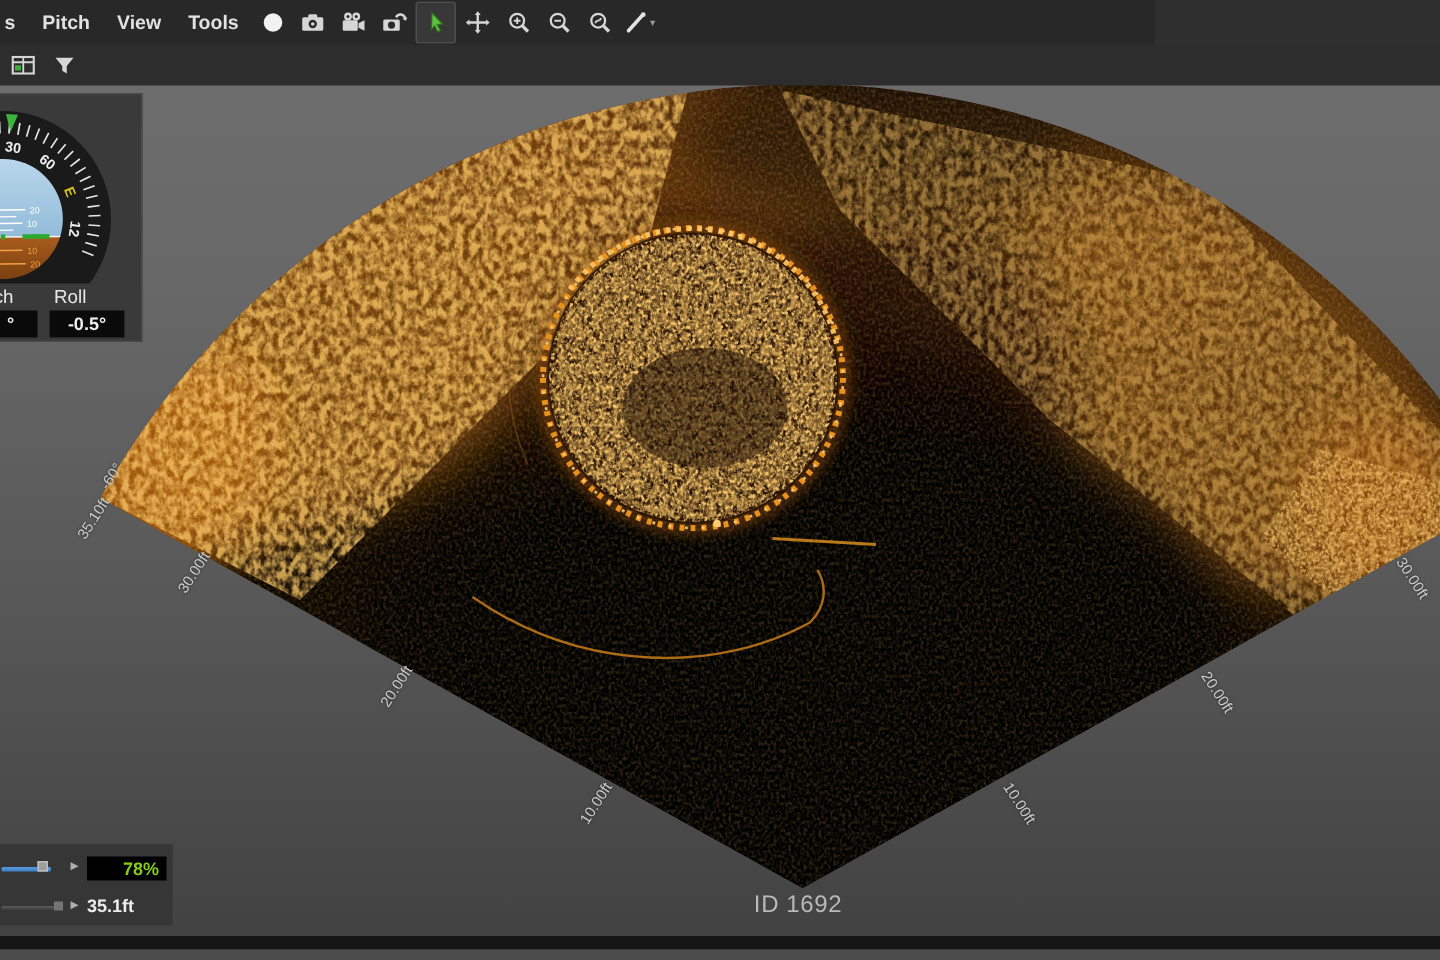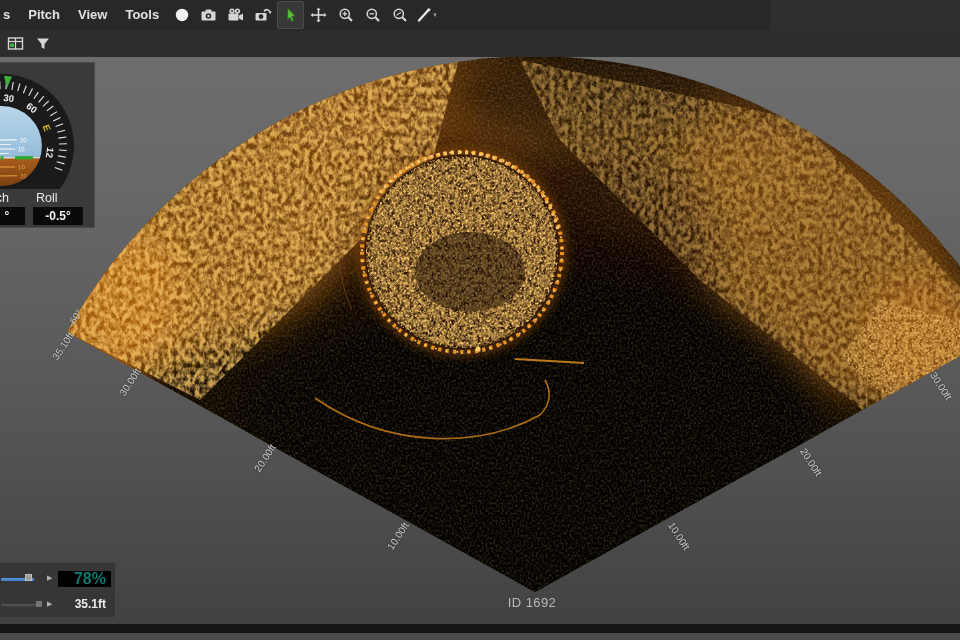--- a/index.html
+++ b/index.html
@@ -24,38 +24,38 @@
     background:#3a3a3a;border:1px solid #4a4a4a;box-sizing:border-box;}
   
   .rlabel{position:absolute;z-index:2;color:#cbcbcb;font-size:10px;white-space:nowrap;
     text-shadow:0 0 2px rgba(0,0,0,.6);}
   .rot-l{transform:translate(-50%,-50%) rotate(-57deg);}
   .rot-r{transform:translate(-50%,-50%) rotate(57deg);}
   .fl1{left:75px;top:318px;} .fl2{left:63px;top:346px;} .fl3{left:130px;top:382px;}
   .fl4{left:265px;top:458px;} .fl5{left:398px;top:536px;} .fl6{left:679px;top:536px;}
   .fl7{left:811px;top:462px;} .fl8{left:941px;top:386px;}
   .id-label{position:absolute;left:497px;top:595px;width:70px;text-align:center;z-index:2;
-    color:#b9b9b9;font-size:13px;letter-spacing:.4px;}
+    color:#b9b9b9;font-size:16px;letter-spacing:.4px;}
   
   .sliders{position:absolute;left:-14px;top:562px;width:130px;height:56px;z-index:6;
     background:#363636;border:1px solid #434343;box-sizing:border-box;}
   .track1{position:absolute;left:14px;top:15px;width:33px;height:3px;
     background:linear-gradient(180deg,#5a9ade,#3d7fc4);border-radius:1px;}
   .handle1{position:absolute;left:38px;top:11px;width:7px;height:7px;background:#9c9c9c;
     border:1px solid #bdbdbd;box-sizing:border-box;}
   .track2{position:absolute;left:14px;top:41px;width:40px;height:3px;
     background:linear-gradient(180deg,#5c5c5c,#383838);border-radius:1px;}
   .handle2{position:absolute;left:49px;top:38px;width:6px;height:6px;background:#747474;}
   .sl-arrow{position:absolute;color:#b0b0b0;font-size:7px;line-height:7px;}
   .a1{left:60px;top:11px;} .a2{left:60px;top:37px;}
   .gainbox{position:absolute;left:71px;top:8px;width:53px;height:16px;background:#000;
-    color:#0f766e;font-size:16px;font-weight:bold;text-align:right;line-height:16px;
+    color:#84cc16;font-size:12px;font-weight:bold;text-align:right;line-height:16px;
     padding-right:5px;box-sizing:border-box;}
   .rangebox{position:absolute;left:71px;top:33px;width:53px;height:16px;
-    color:#ececec;font-size:12px;font-weight:bold;text-align:right;line-height:16px;
+    color:#ececec;font-size:12px;font-weight:bold;line-height:16px;
     padding-right:5px;box-sizing:border-box;}
   
   .strip-dark{position:absolute;left:0;top:624px;width:960px;height:9px;background:#151515;z-index:4;}
   .strip-light{position:absolute;left:0;top:633px;width:960px;height:7px;background:#4c4c4c;z-index:4;}
   svg text{font-family:"Liberation Sans",sans-serif;}
 </style>
 </head>
 <body>
 
 <div class="screen">

